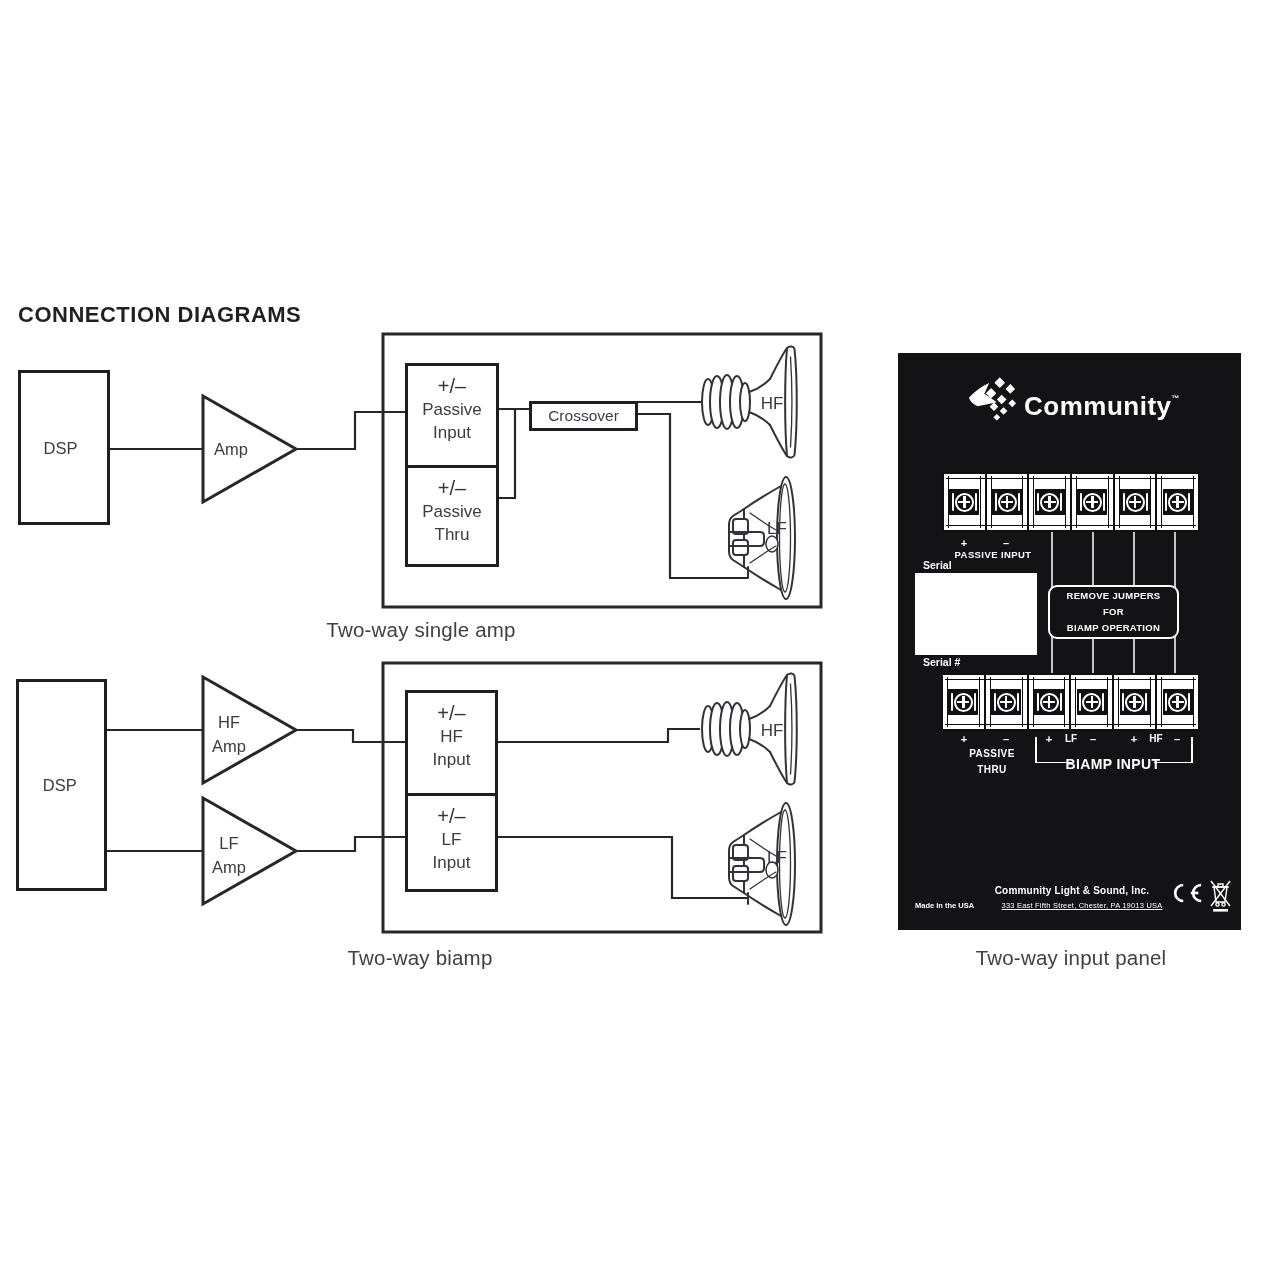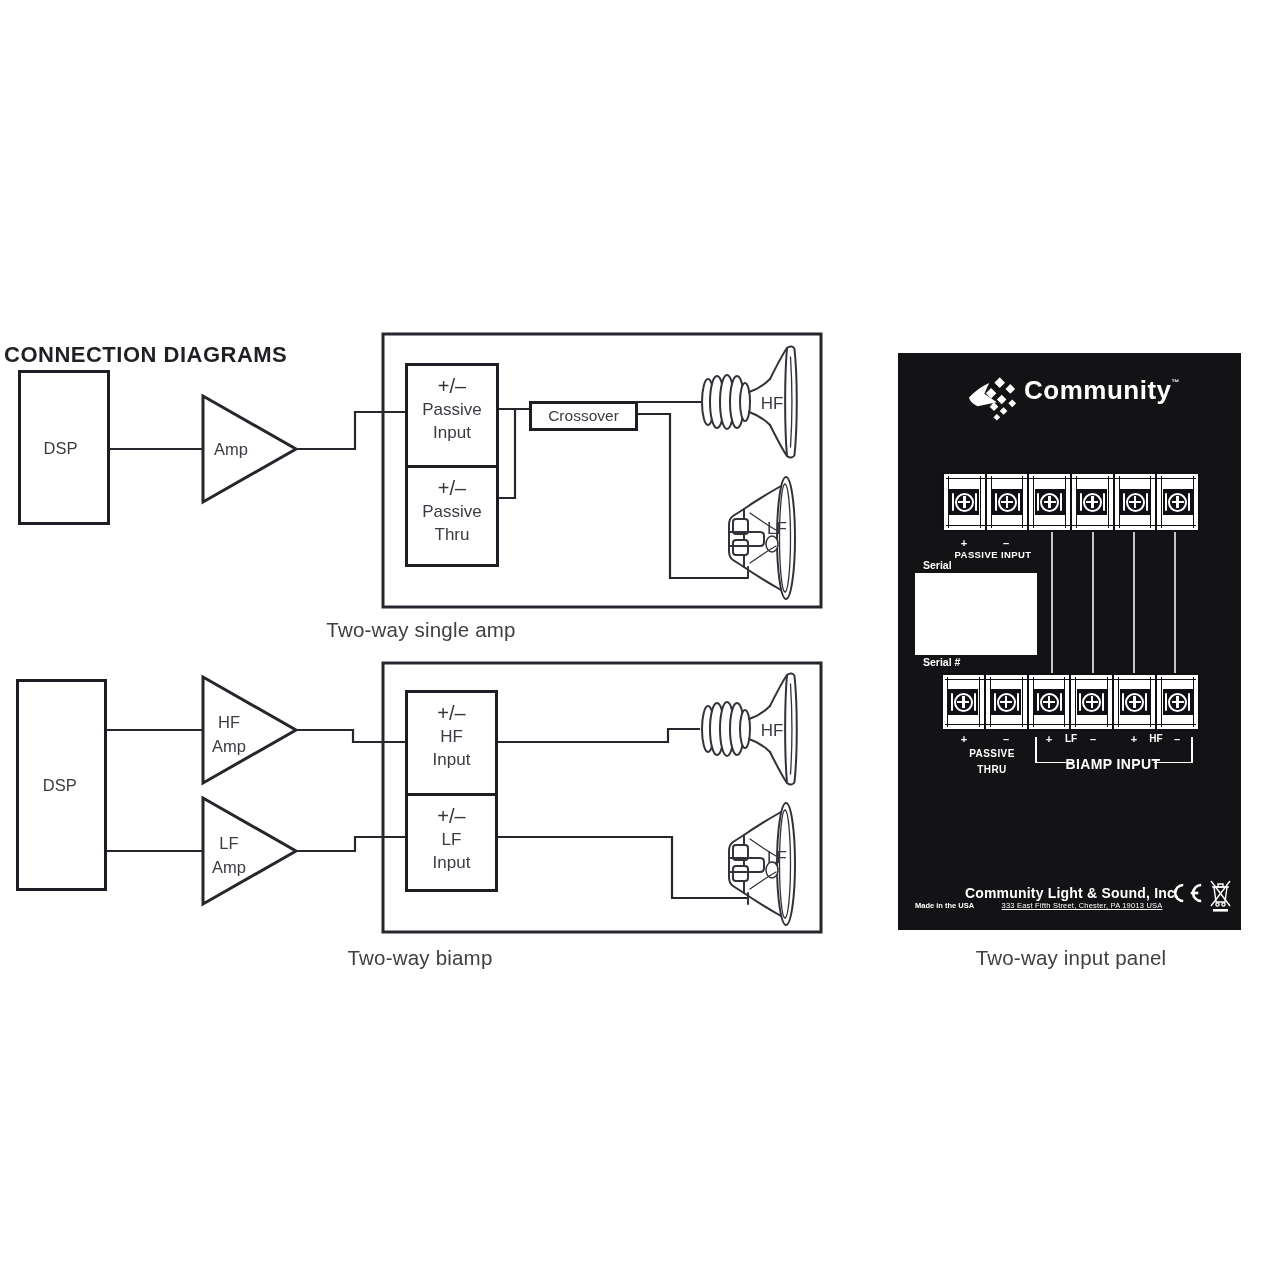--- a/index.html
+++ b/index.html
@@ -25,21 +25,21 @@
   .io-stack .comp-box { position:relative; }
   .caption { font-size:20.5px; color:#404040; letter-spacing:.2px; }
   .spk-label { font-size:17px; color:#3a3a42; }
 
   
   .panel {
     position:absolute; left:898px; top:353px; width:343px; height:577px;
     background:#131316; color:#fff;
   }
   .panel .abs { position:absolute; }
-  .brand-row { left:70px; top:22px; display:flex; align-items:flex-start; }
+  .brand-row { left:70px; top:22px; display:flex; align-items:flex-end; }
   .brand-name { font-size:26px; font-weight:700; letter-spacing:.5px; margin-left:6px; }
   .brand-tm { font-size:8px; vertical-align:14px; }
   .series { left:0; top:72px; width:100%; text-align:center; font-size:26px; font-weight:700; letter-spacing:1.5px; }
 
   .tstrip { position:absolute; background:#fff; border:2px solid #101014; box-sizing:border-box; display:flex; }
   .tstrip::before, .tstrip::after { content:""; position:absolute; left:2px; right:2px; border-top:1.5px solid #101014; }
   .tstrip::before { top:4px; } .tstrip::after { bottom:4px; }
   .tcell { flex:1; position:relative; display:flex; align-items:center; justify-content:center; border-right:2px solid #101014; }
   .tcell:last-child { border-right:none; }
   .tcell::before, .tcell::after { content:""; position:absolute; top:2px; bottom:2px; border-left:1.5px solid #101014; }
@@ -55,21 +55,21 @@
   .sm-label { position:absolute; font-size:9.5px; font-weight:700; letter-spacing:.4px; white-space:nowrap; }
   .tag { position:absolute; font-size:10.5px; font-weight:700; }
   .model-box { position:absolute; background:#fff; }
   .jumper { position:absolute; width:2px; background:#c4c4c4; }
   .note-box {
     position:absolute; box-sizing:border-box; background:#131316; border:2px solid #fff; border-radius:9px;
     display:flex; flex-direction:column; justify-content:center; text-align:center;
     font-size:9.5px; font-weight:700; line-height:1.65; letter-spacing:.3px;
   }
   .brk { position:absolute; background:#fff; }
-  .footer-co { position:absolute; transform:translateX(-50%); font-size:14px; font-weight:700; white-space:nowrap; letter-spacing:.2px; }
+  .footer-co { position:absolute; transform:translateX(-50%); font-size:10px; font-weight:700; white-space:nowrap; letter-spacing:.2px; }
   .footer-ad { position:absolute; transform:translateX(-50%); font-size:7.5px; white-space:nowrap; letter-spacing:.2px; }
   .footer-mi { position:absolute; font-size:7.5px; font-weight:700; white-space:nowrap; }
 </style>
 </head>
 <body>
 
 <svg id="wires" width="1280" height="1280" viewBox="0 0 1280 1280">
   <defs>
     <g id="hf-art" fill="#fff" stroke="#32323a" stroke-width="2" stroke-linejoin="round" stroke-linecap="round">
       <ellipse cx="8" cy="57" rx="6" ry="23"></ellipse>
@@ -121,21 +121,21 @@
     <polygon points="203,798 203,904 296,851" fill="#fff" stroke-width="3"></polygon>
     <polyline points="296,730 353,730 353,742 405,742" stroke-width="2.2"></polyline>
     <polyline points="296,851 355,851 355,837 405,837" stroke-width="2.2"></polyline>
     <polyline points="497,742 668,742 668,729 700,729" stroke-width="2.2"></polyline>
     <polyline points="497,837 672,837 672,898 748,898" stroke-width="2.2"></polyline>
   </g>
   <use href="#hf-art" x="700" y="672"></use>
   <use href="#lf-art" x="722" y="800"></use>
 </svg>
 
-<div class="abs page-title" style="left:4px; top:302px;margin-top:40px;">CONNECTION DIAGRAMS</div>
+<div class="abs page-title" style="left:18px; top:302px;">CONNECTION DIAGRAMS</div>
 
 <div class="comp-box" style="left:18px; top:370px; width:92px; height:155px;">
   <span class="abs comp-label center-xy" style="left:46%; top:50%;">DSP</span>
 </div>
 <span class="abs comp-label center-xy" style="left:231px; top:449px;">Amp</span>
 
 <div class="io-stack" style="left:405px; top:363px; width:94px;">
   <div class="comp-box" style="width:94px; height:105px;">
     <span class="pm">+/–</span>
     <span class="bl">Passive</span>
@@ -237,20 +237,25 @@
 
   <span class="tag" style="left:25px; top:206px;">Serial</span>
   <div class="model-box" style="left:17px; top:220px; width:122px; height:82px;"></div>
   <span class="tag" style="left:25px; top:303px;">Serial #</span>
 
   <div class="jumper" style="left:153px; top:179px; height:141px;"></div>
   <div class="jumper" style="left:194px; top:179px; height:141px;"></div>
   <div class="jumper" style="left:235px; top:179px; height:141px;"></div>
   <div class="jumper" style="left:276px; top:179px; height:141px;"></div>
 
+  <div class="note-box" style="left:150px; top:232px; width:131px; height:54px;">
+    <span>REMOVE JUMPERS</span>
+    <span>FOR</span>
+    <span>BIAMP OPERATION</span>
+  </div>
 
   <div class="tstrip" style="left:43px; top:320px; width:259px; height:58px;">
     <div class="tcell">
         <div class="screw">
           <div class="screw-c"></div>
         </div>
       </div>
     <div class="tcell">
         <div class="screw">
           <div class="screw-c"></div>

